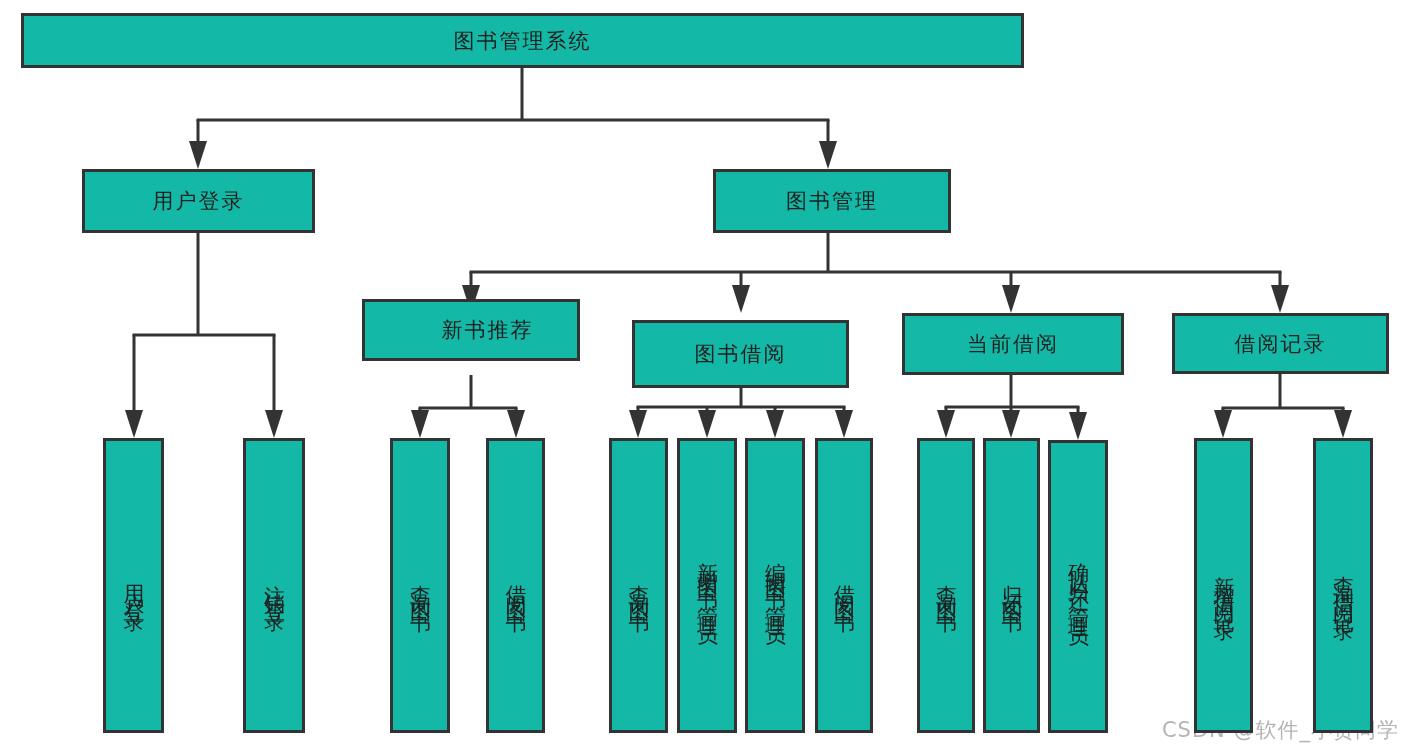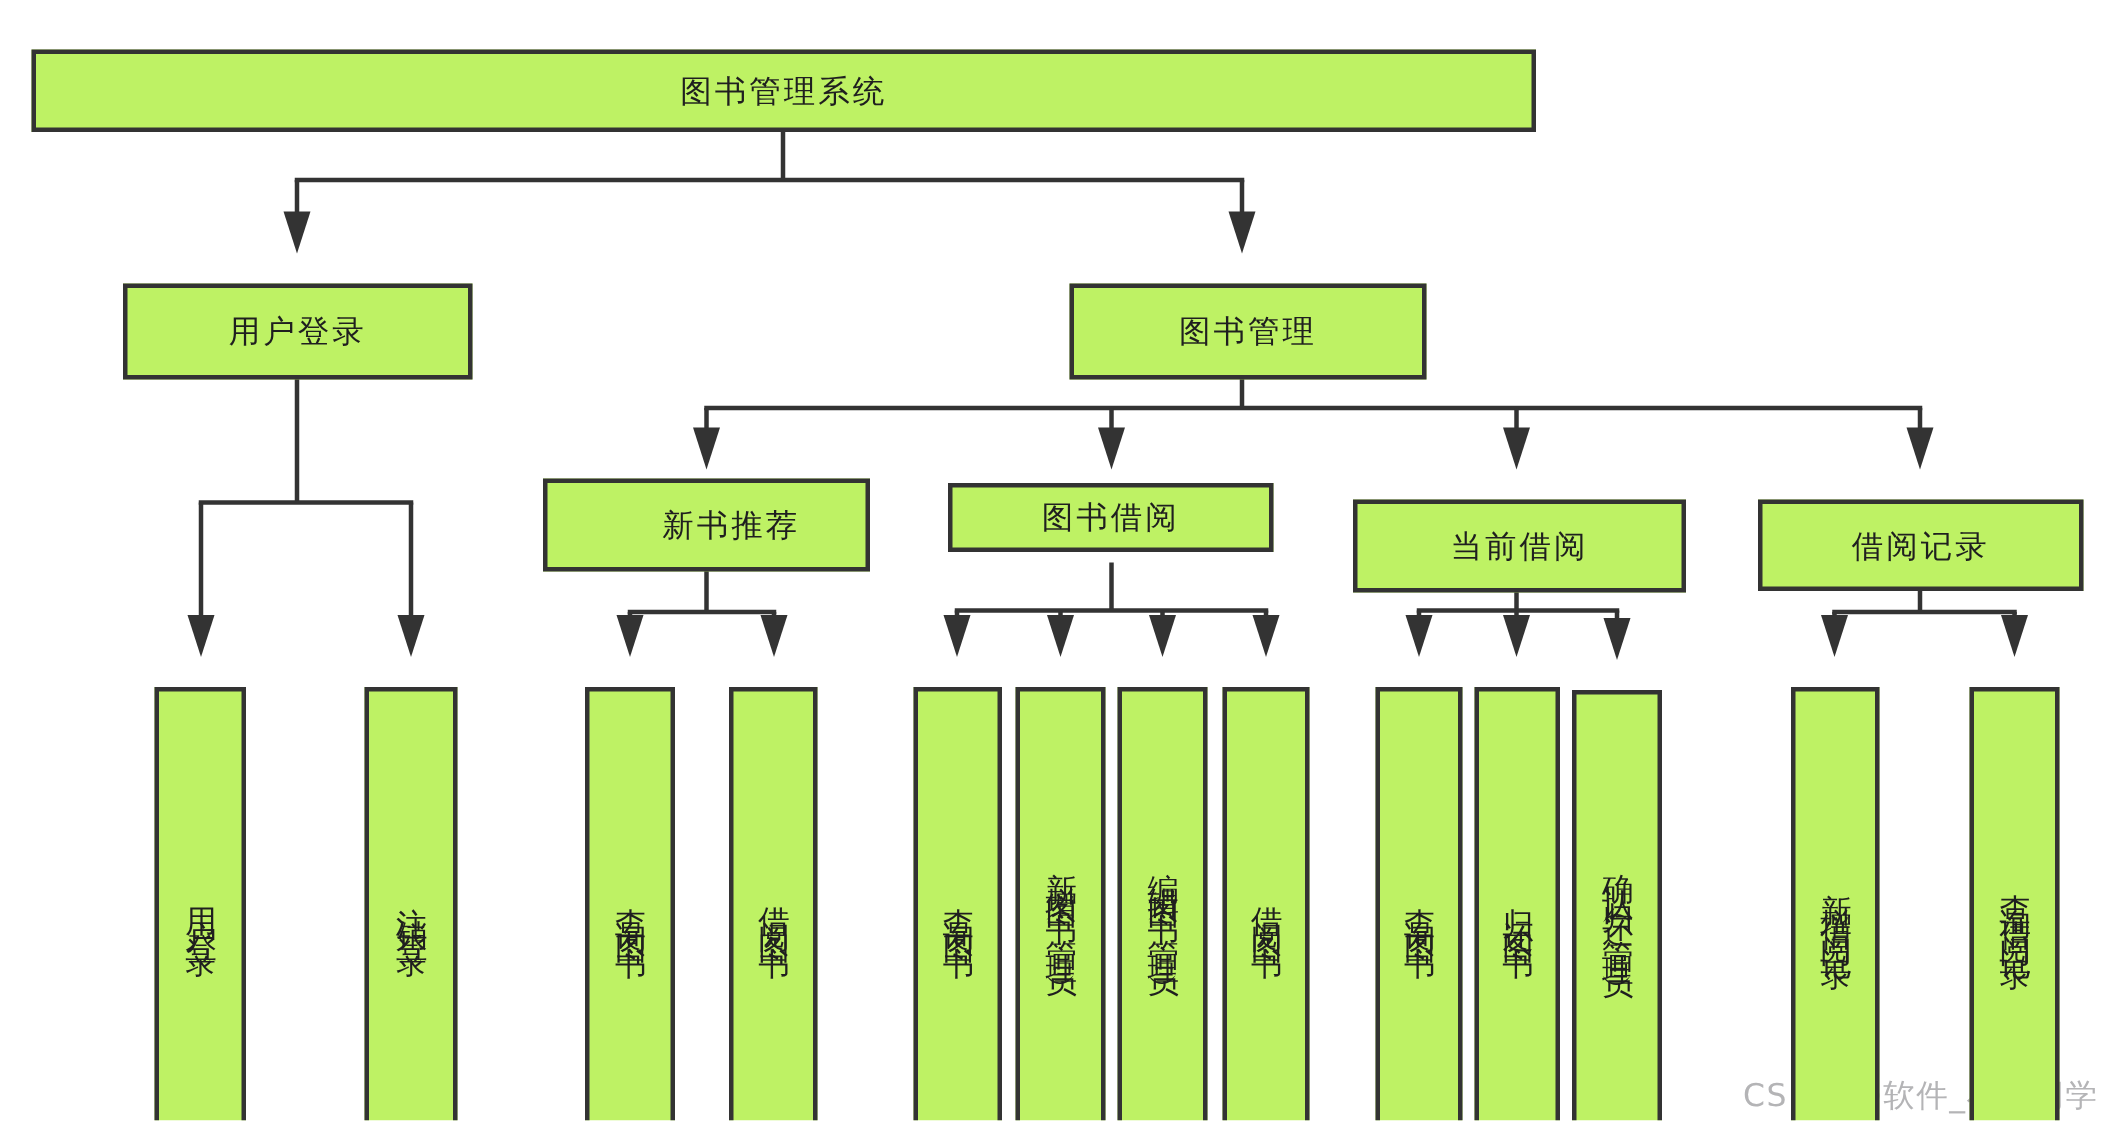--- a/index.html
+++ b/index.html
@@ -13,26 +13,25 @@
   }
   #connectors {
     position: absolute;
     left: 0; top: 0;
     width: 1405px; height: 747px;
   }
   .node {
     position: absolute;
     box-sizing: border-box;
     border: 3px solid #333333;
-    background: #bef264;
+    background: #14b8a6;
     display: flex;
     align-items: center;
     justify-content: center;
     color: #1f1f1f;
-    margin-top: 20px;
   }
   .node.horizontal .lbl {
     font-size: 21px;
     letter-spacing: 2px;
     white-space: nowrap;
   }
   .node.vertical .lbl {
     writing-mode: vertical-rl;
     text-orientation: upright;
     font-size: 21px;
@@ -113,21 +112,21 @@
     </div>
     <div class="node horizontal" style="left: 82px; top: 169px; width: 233px; height: 64px;">
       <span class="lbl">用户登录</span>
     </div>
     <div class="node horizontal" style="left: 713px; top: 169px; width: 238px; height: 64px;">
       <span class="lbl">图书管理</span>
     </div>
     <div class="node horizontal" style="left: 362px; top: 299px; width: 218px; height: 62px; padding-left: 33px;">
       <span class="lbl">新书推荐</span>
     </div>
-    <div class="node horizontal" style="left: 632px; top: 302px; width: 217px; height: 46px;">
+    <div class="node horizontal" style="left: 632px; top: 320px; width: 217px; height: 68px;">
       <span class="lbl">图书借阅</span>
     </div>
     <div class="node horizontal" style="left: 902px; top: 313px; width: 222px; height: 62px;">
       <span class="lbl">当前借阅</span>
     </div>
     <div class="node horizontal" style="left: 1172px; top: 313px; width: 217px; height: 61px;">
       <span class="lbl">借阅记录</span>
     </div>
     <div class="node vertical" style="left: 103px; top: 438px; width: 61px; height: 295px;">
       <span class="lbl">用户登录</span>

